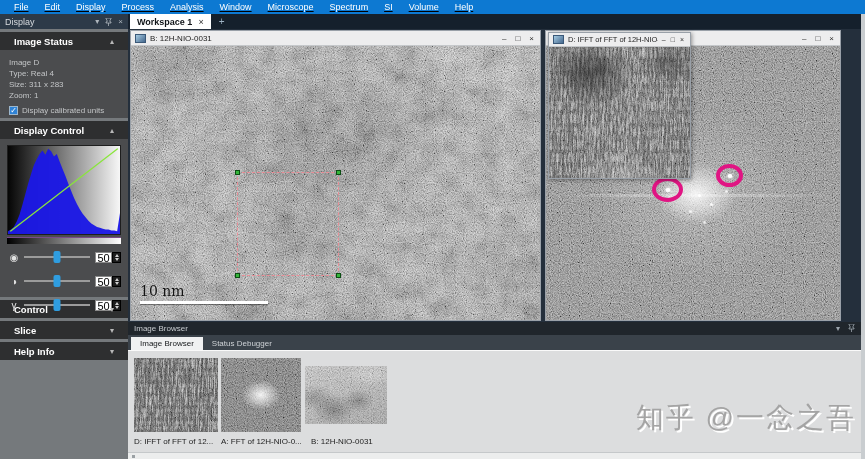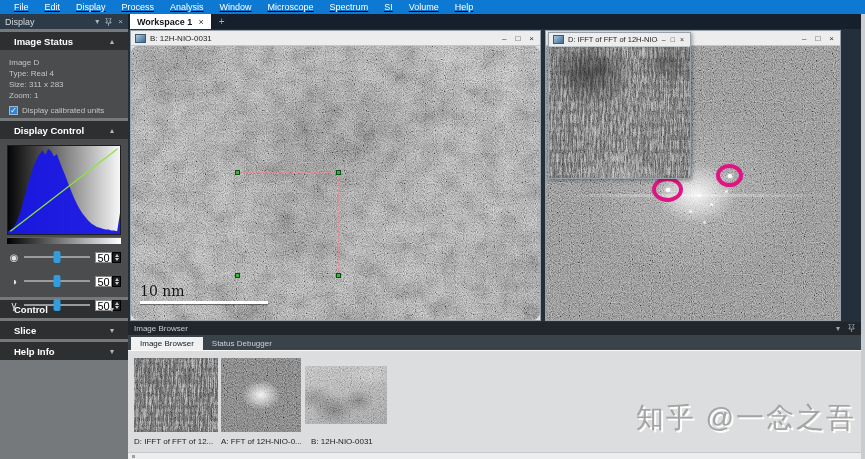--- a/index.html
+++ b/index.html
@@ -71,21 +71,21 @@
   .win-a { left:545px; top:30px; width:296px; height:291px; }
   .win-d { left:548px; top:32px; width:143px; height:147px; z-index:6; box-shadow:1px 1px 4px rgba(0,0,0,.4); }
   .win-d .tbar { height:14px; }
   .win-d .ttl { font-size:7.5px; }
   .win-d .btns { gap:5px; font-size:7px; }
 
   .surface { position:relative; overflow:hidden; }
   .fill { position:absolute; inset:0; }
   .tex { position:absolute; inset:0; width:100%; height:100%; }
 
-  .img-hrtem { height:274px; background:#8e8e8e;border-radius:8px; }
+  .img-hrtem { height:274px; background:#8e8e8e; }
   .hrtem-blobs { background:
       radial-gradient(ellipse 130px 95px at 47% 36%, rgba(22,22,22,.60), rgba(22,22,22,.25) 58%, transparent 76%),
       radial-gradient(ellipse 95px 60px at 10% 6%, rgba(18,18,18,.55), transparent 72%),
       radial-gradient(ellipse 78px 60px at 41% 67%, rgba(12,12,12,.58), transparent 72%),
       radial-gradient(ellipse 65px 42px at 29% 99%, rgba(15,15,15,.5), transparent 76%),
       radial-gradient(ellipse 75px 45px at 56% 100%, rgba(15,15,15,.45), transparent 76%),
       radial-gradient(ellipse 85px 62px at 94% 80%, rgba(28,28,28,.42), transparent 74%),
       radial-gradient(ellipse 110px 70px at 68% 22%, rgba(40,40,40,.30), transparent 74%),
       radial-gradient(ellipse 150px 95px at 88% 8%, rgba(255,255,255,.22), transparent 70%); }
   .roi { position:absolute; left:106px; top:126px; width:102px; height:104px;

